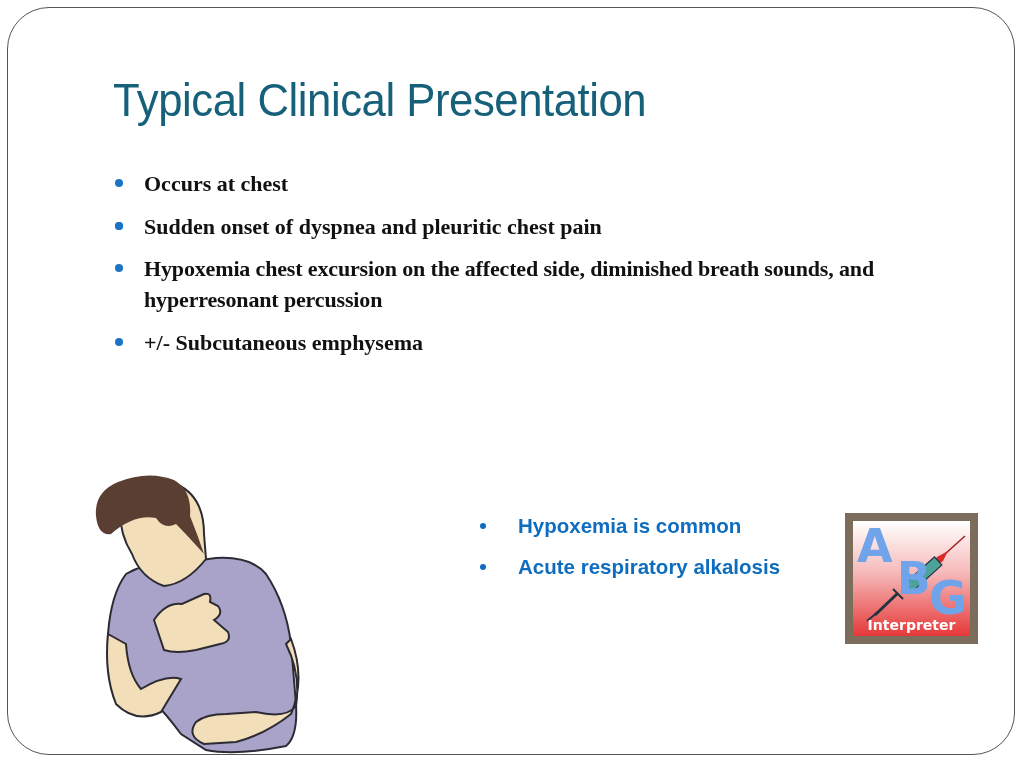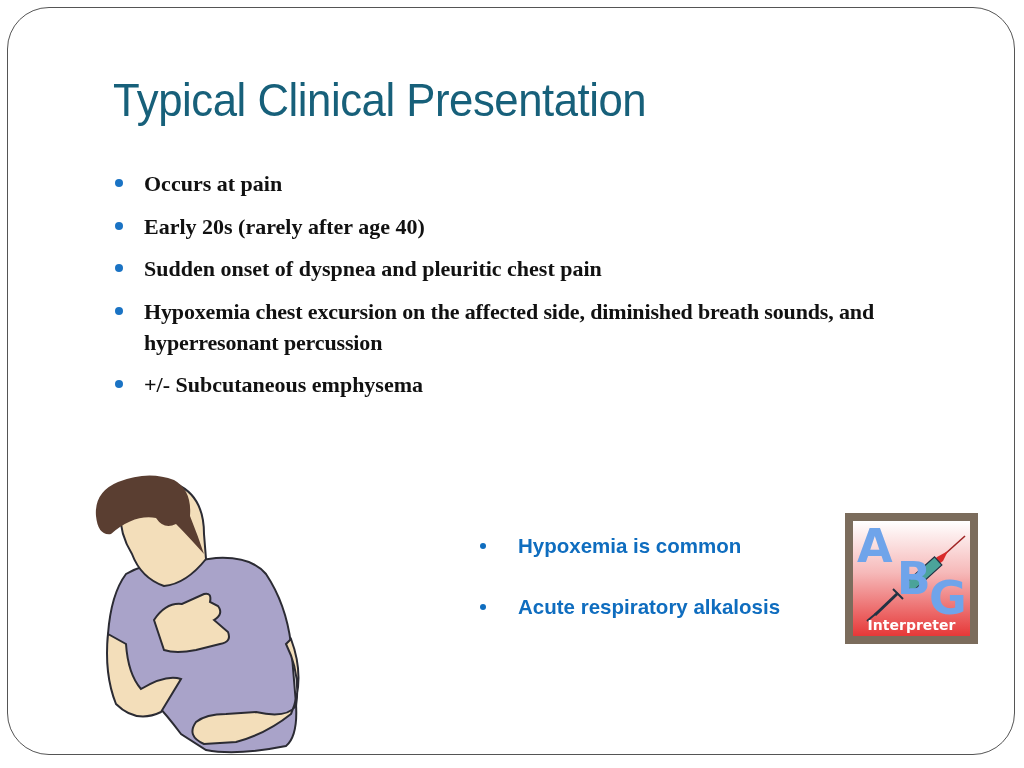--- a/index.html
+++ b/index.html
@@ -22,21 +22,21 @@
     }
     .main-list .bullet {
       position: absolute; left: 0; top: 11px; width: 8px; height: 8px;
       border-radius: 50%; background: #1a73c4;
     }
     .man { position: absolute; left: 86px; top: 474px; width: 230px; height: 282px; }
     .blue-list { position: absolute; left: 478px; top: 509px; margin: 0; padding: 0; list-style: none; }
     .blue-list li {
       position: relative; padding-left: 40px; height: 41px;
       font-family: "Liberation Sans", sans-serif; font-weight: bold; font-size: 20.5px;
-      color: #0f6dbf; line-height: 34px; white-space: nowrap; margin-top: 20px;
+      color: #0f6dbf; line-height: 34px; white-space: nowrap;
     }
     .blue-list .bullet { position: absolute; left: 2px; top: 14px; width: 6px; height: 6px; border-radius: 50%; background: #0f6dbf; }
     .abg {
       position: absolute; left: 845px; top: 513px; width: 133px; height: 131px;
       background: #7b6c5c; box-sizing: border-box; padding: 8px;
     }
     .abg-inner {
       position: relative; width: 100%; height: 100%;
       background: linear-gradient(to bottom, #ffffff 0%, #f6b9b9 45%, #e63838 100%);
       overflow: hidden;
@@ -48,22 +48,22 @@
     }
   </style>
 </head>
 <body>
 
 <div class="slide-frame"></div>
 
 <h1 class="title">Typical Clinical Presentation</h1>
 
 <ul class="main-list">
-  <li><span class="bullet"></span><span>Occurs at pain</span></li>
-  <li><span class="bullet"></span><span>Early 20s (rarely after age 40)</span></li>
+  <li><span class="bullet"></span><span>Occurs at chest</span></li>
+  <li><span class="bullet"></span></li>
   <li><span class="bullet"></span><span>Sudden onset of dyspnea and pleuritic chest pain</span></li>
   <li style="letter-spacing:-0.15px"><span class="bullet"></span><span>Hypoxemia chest excursion on the affected side, diminished breath sounds, and hyperresonant percussion</span></li>
   <li><span class="bullet"></span><span>+/- Subcutaneous emphysema</span></li>
 </ul>
 
 <svg class="man" viewBox="0 0 230 282" xmlns="http://www.w3.org/2000/svg">
 
   <path d="M40 100 Q60 88 85 90 L130 84 Q165 82 180 100 Q200 130 205 170 L210 230 Q212 262 200 272 Q150 282 120 276 L95 260 Q80 240 70 230 L40 220 Q20 200 22 160 Q25 120 40 100 Z" fill="#a9a3c9" stroke="#2b2b33" stroke-width="2"></path>
 
   <path d="M22 160 Q18 200 30 230 Q50 250 75 238 L95 205 Q80 200 55 215 Q42 200 40 170 Z" fill="#f3deba" stroke="#2b2b33" stroke-width="2"></path>

